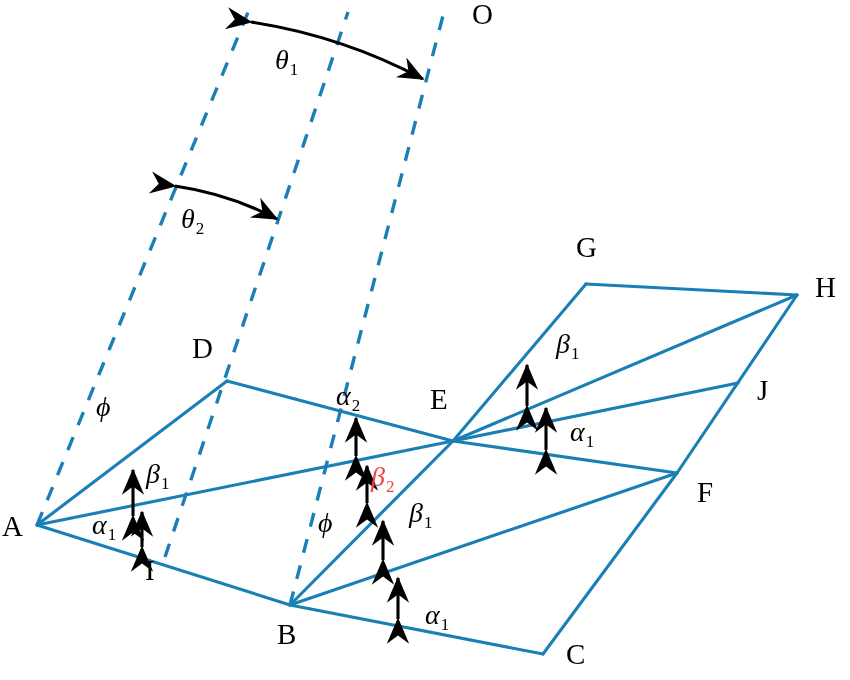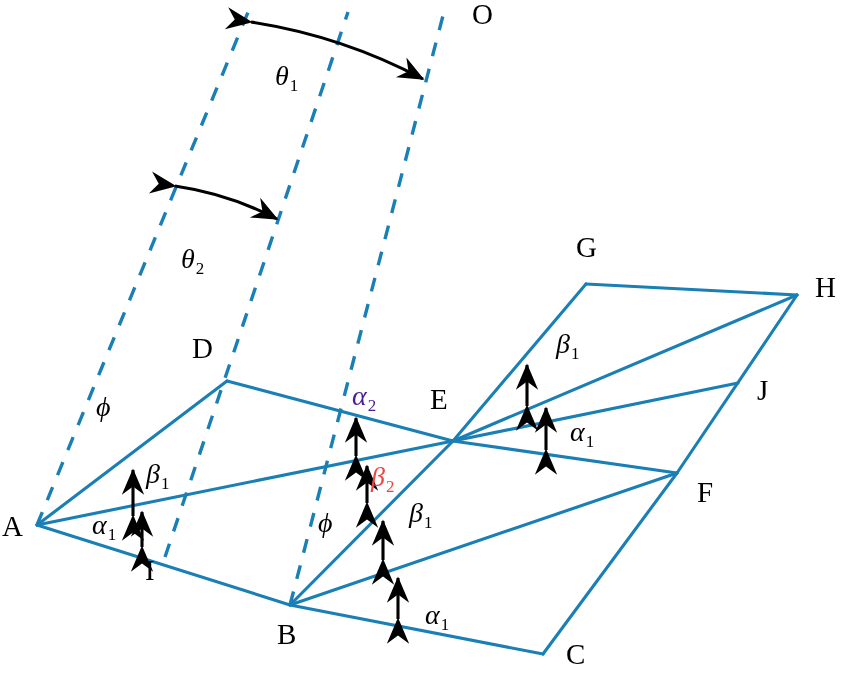--- a/index.html
+++ b/index.html
@@ -112,24 +112,24 @@
       <div class="vtx-label" style="left: 192px; top: 334px; color: rgb(0, 0, 0);">D</div>
       <div class="vtx-label" style="left: 430px; top: 385px; color: rgb(0, 0, 0);">E</div>
       <div class="vtx-label" style="left: 757px; top: 376px; color: rgb(0, 0, 0);">J</div>
       <div class="vtx-label" style="left: 697px; top: 478px; color: rgb(0, 0, 0);">F</div>
       <div class="vtx-label" style="left: 2px; top: 512px; color: rgb(0, 0, 0);">A</div>
       <div class="vtx-label" style="left: 145px; top: 556px; color: rgb(0, 0, 0);">I</div>
       <div class="vtx-label" style="left: 277px; top: 620px; color: rgb(0, 0, 0);">B</div>
       <div class="vtx-label" style="left: 566px; top: 640px; color: rgb(0, 0, 0);">C</div>
     </div>
   <div id="angle-label-layer">
-      <div class="ang-label" style="left: 275px; top: 62px; color: rgb(0, 0, 0);"><span>θ</span><sub>1</sub></div>
-      <div class="ang-label" style="left: 181px; top: 205px; color: rgb(0, 0, 0); margin-top: 40px;"><span>θ</span><sub>2</sub></div>
+      <div class="ang-label" style="left: 275px; top: 46px; color: rgb(0, 0, 0);"><span>θ</span><sub>1</sub></div>
+      <div class="ang-label" style="left: 181px; top: 205px; color: rgb(0, 0, 0);"><span>θ</span><sub>2</sub></div>
       <div class="ang-label" style="left: 96px; top: 393px; color: rgb(0, 0, 0);"><span>ϕ</span></div>
-      <div class="ang-label" style="left: 352px; top: 382px; color: #4c1d95;"><span>α</span><sub>2</sub></div>
+      <div class="ang-label" style="left: 336px; top: 382px; color: #000000;"><span>α</span><sub>2</sub></div>
       <div class="ang-label" style="left: 556px; top: 330px; color: rgb(0, 0, 0);"><span>β</span><sub>1</sub></div>
       <div class="ang-label" style="left: 146px; top: 460px; color: rgb(0, 0, 0);"><span>β</span><sub>1</sub></div>
       <div class="ang-label" style="left: 570px; top: 418px; color: rgb(0, 0, 0);"><span>α</span><sub>1</sub></div>
       <div class="ang-label" style="left: 371px; top: 463px; color: #ef4444;"><span>β</span><sub>2</sub></div>
       <div class="ang-label" style="left: 92px; top: 511px; color: rgb(0, 0, 0);"><span>α</span><sub>1</sub></div>
       <div class="ang-label" style="left: 318px; top: 509px; color: rgb(0, 0, 0);"><span>ϕ</span></div>
       <div class="ang-label" style="left: 409px; top: 499px; color: rgb(0, 0, 0);"><span>β</span><sub>1</sub></div>
       <div class="ang-label" style="left: 425px; top: 601px; color: rgb(0, 0, 0);"><span>α</span><sub>1</sub></div>
     </div>
 

